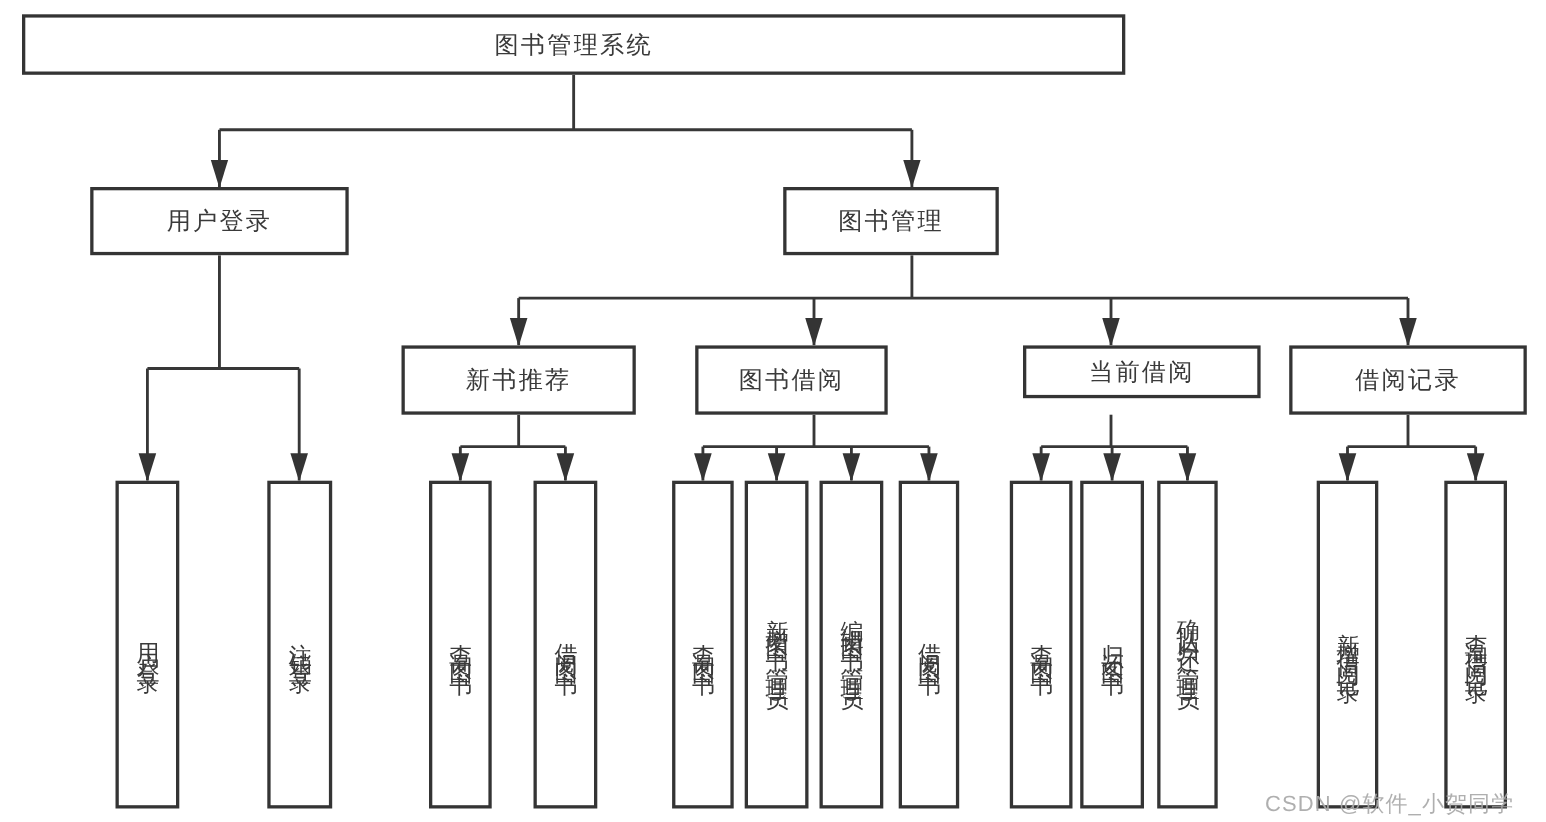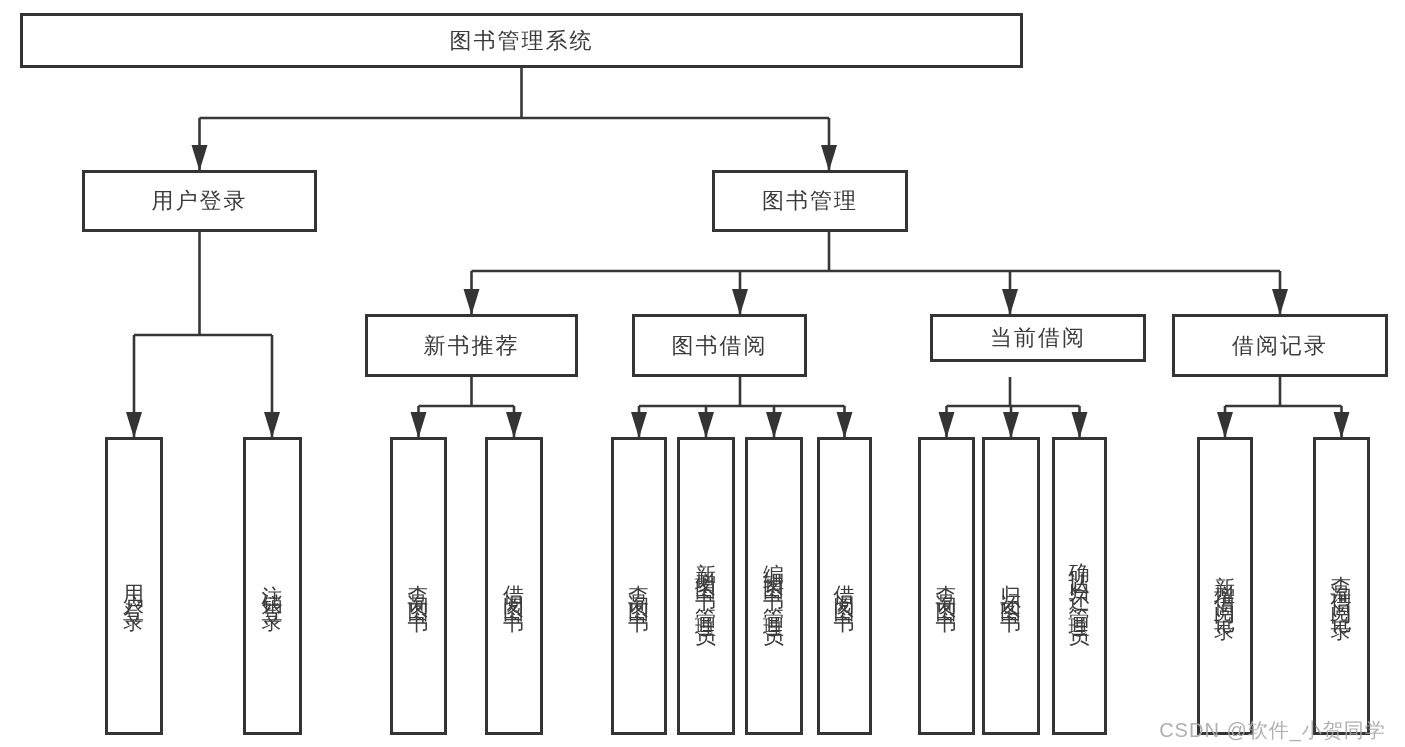--- a/index.html
+++ b/index.html
@@ -48,21 +48,21 @@
     font-size: 21px;
     letter-spacing: 9px;
     line-height: 1;
     white-space: nowrap;
   }
   .watermark {
     position: absolute;
     top: 717px;
     left: 1150px;
     width: 245px;
-    text-align: center;
+    text-align: left;
     font-size: 20px;
     color: rgba(168, 168, 168, 0.92);
     letter-spacing: 1px;
     white-space: nowrap;
     z-index: 5;
   }
 </style>
 </head>
 <body>
 

